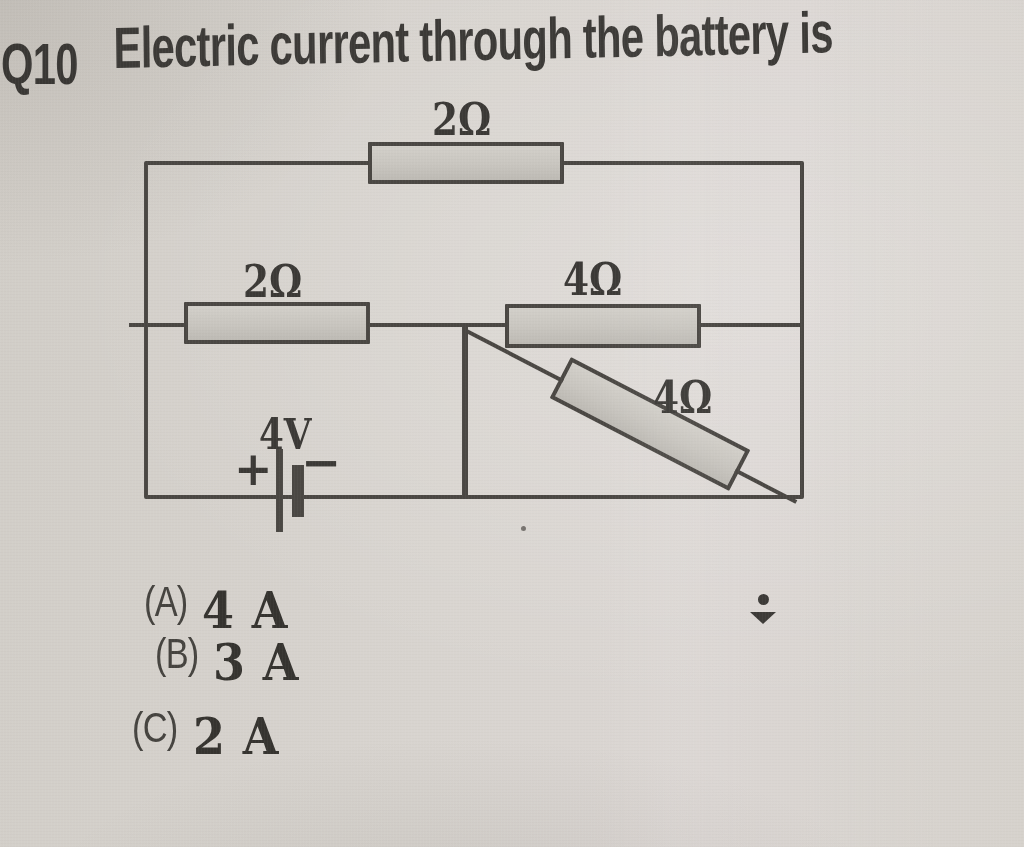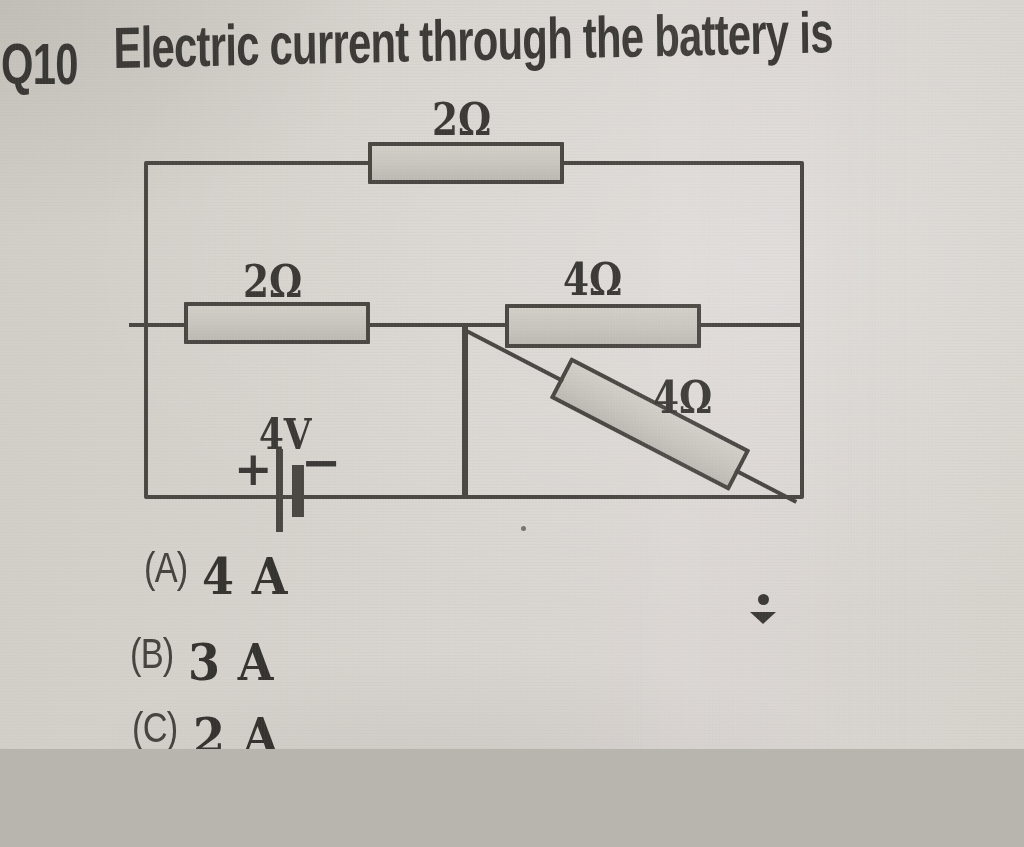--- a/index.html
+++ b/index.html
@@ -3,21 +3,21 @@
 <meta charset="utf-8">
 <style>
   :root{
     --background:#d6d2cc;
     --ink:#3b3936;
     --wire:#4a4743;
     --resistor-fill:#c8c5bf;
   }
   html,body{margin:0;padding:0;background:#b8b4ae;}
   .photo{
-    position:relative;width:1024px;height:749px;overflow:hidden;
+    position:relative;width:1024px;height:847px;overflow:hidden;
     font-family:"Liberation Sans",sans-serif;color:var(--ink);
     background:
       radial-gradient(120% 90% at 72% 35%, rgba(255,255,255,0.18), rgba(255,255,255,0) 55%),
       radial-gradient(55% 45% at 0% 0%, rgba(80,75,68,0.12), rgba(80,75,68,0) 70%),
       radial-gradient(70% 35% at 45% 108%, rgba(80,75,68,0.10), rgba(80,75,68,0) 60%),
       linear-gradient(97deg,#d1cdc7 0%,#d8d4cf 45%,#dbd6d3 72%,#d6d2cc 100%);
   }
   
   .moire{
     position:absolute;inset:0;z-index:6;pointer-events:none;opacity:.55;
@@ -82,22 +82,22 @@
   .batt-minus{
     position:absolute;left:301px;top:438px;z-index:3;
     font-family:"DejaVu Serif",serif;font-weight:bold;font-size:48px;line-height:1;color:#3b3936;
   }
   .batt-plate-long{position:absolute;left:276px;top:449px;width:7px;height:83px;background:var(--wire);z-index:2;}
   .batt-plate-short{position:absolute;left:292px;top:465px;width:12px;height:52px;background:var(--wire);z-index:2;}
   .speck{position:absolute;left:521px;top:526px;width:5px;height:5px;border-radius:50%;background:#55524d;opacity:.75;}
 
   
   .option{position:absolute;white-space:nowrap;}
-  .opt-a{left:144px;top:540px;}
-  .opt-b{left:130px;top:626px;}
+  .opt-a{left:144px;top:574px;}
+  .opt-b{left:155px;top:626px;}
   .opt-c{left:132px;top:700px;}
   .opt-letter{
     display:inline-block;font-size:43px;line-height:1.1;color:#45433f;letter-spacing:-1px;
     transform:scaleX(.8);transform-origin:left center;
   }
   .opt-value{
     display:inline-block;position:relative;top:12px;margin-left:4px;
     font-family:"DejaVu Serif",serif;font-weight:bold;font-size:50px;line-height:1;color:#35332f;
     transform:scaleX(.92);transform-origin:left center;letter-spacing:1px;
   }

